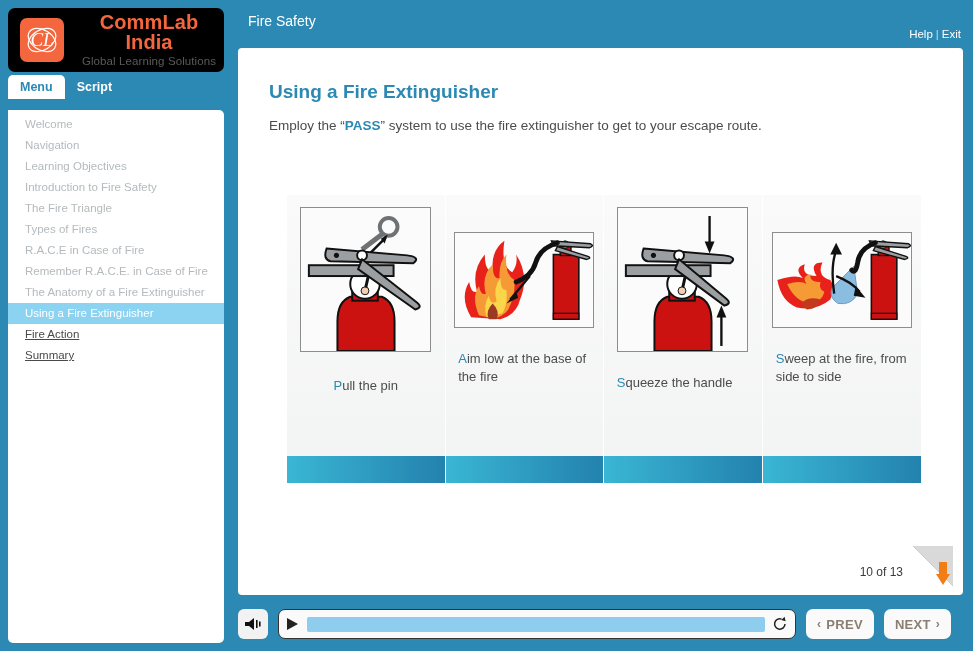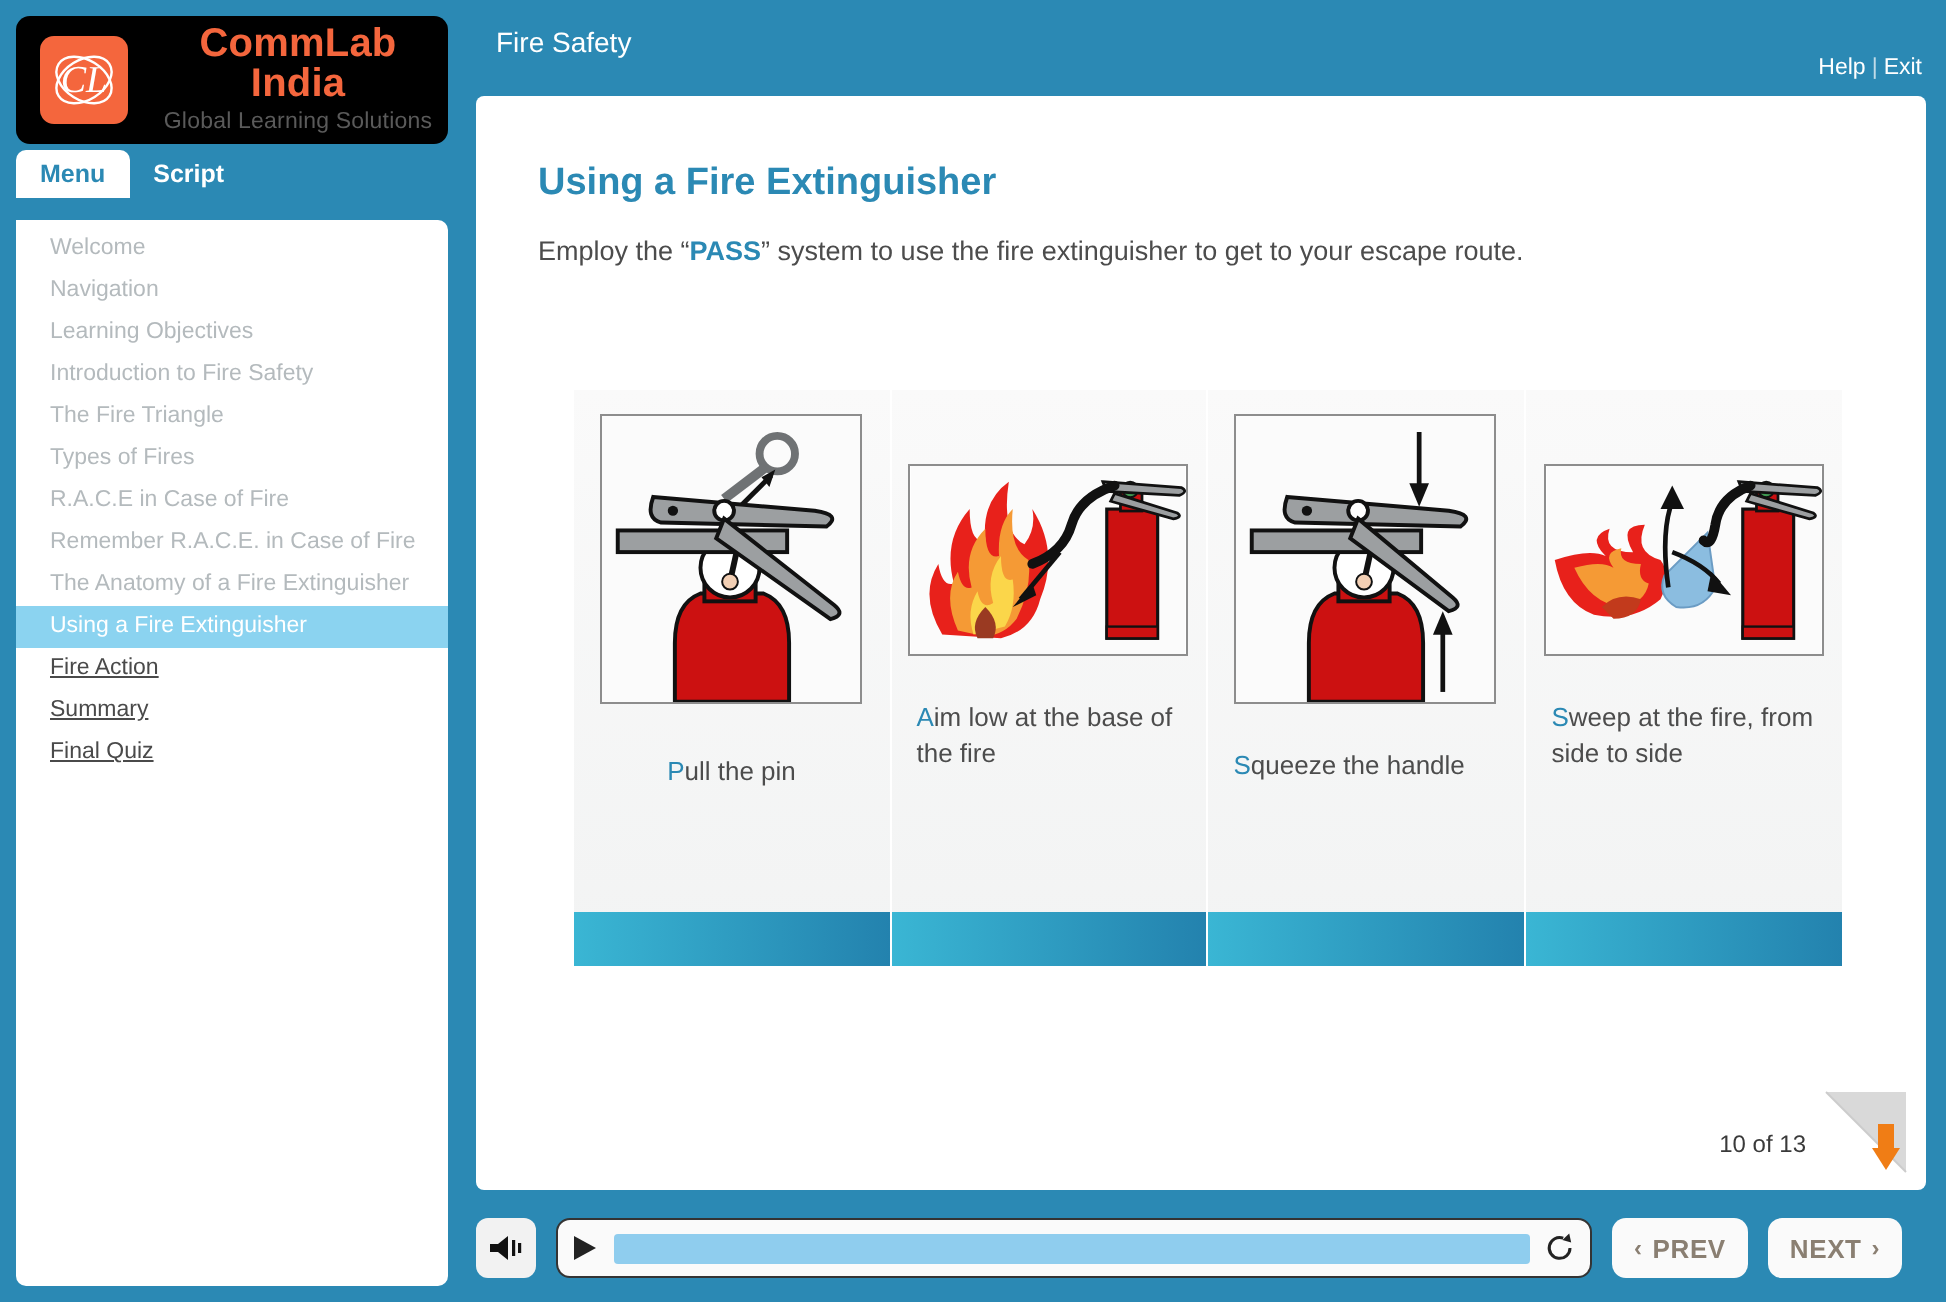--- a/index.html
+++ b/index.html
@@ -168,21 +168,20 @@
     <div class="menu-item visited">Learning Objectives</div>
     <div class="menu-item visited">Introduction to Fire Safety</div>
     <div class="menu-item visited">The Fire Triangle</div>
     <div class="menu-item visited">Types of Fires</div>
     <div class="menu-item visited">R.A.C.E in Case of Fire</div>
     <div class="menu-item visited">Remember R.A.C.E. in Case of Fire</div>
     <div class="menu-item visited">The Anatomy of a Fire Extinguisher</div>
     <div class="menu-item current">Using a Fire Extinguisher</div>
     <div class="menu-item pending">Fire Action</div>
     <div class="menu-item pending">Summary</div>
-    <div class="menu-item pending">Final Quiz</div>
   </div>
 
   <div class="header">
     <div class="course-title">Fire Safety</div>
     <div class="header-links">
       <a href="#">Help</a><span class="sep">|</span><a href="#">Exit</a>
     </div>
   </div>
 
   <div class="content">

